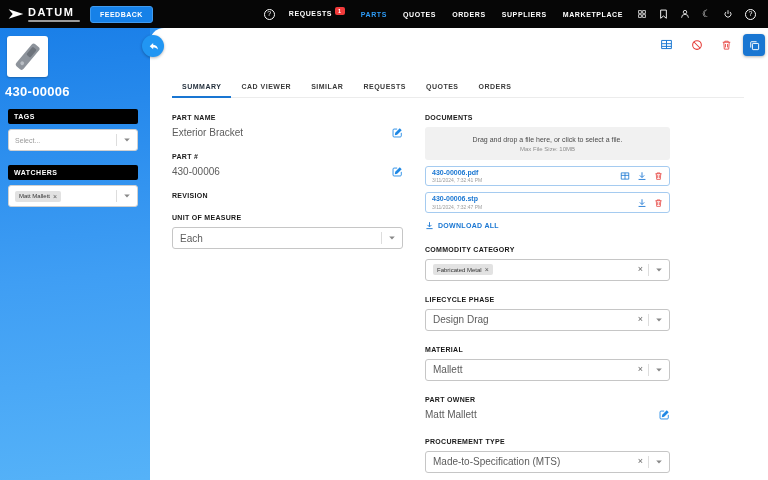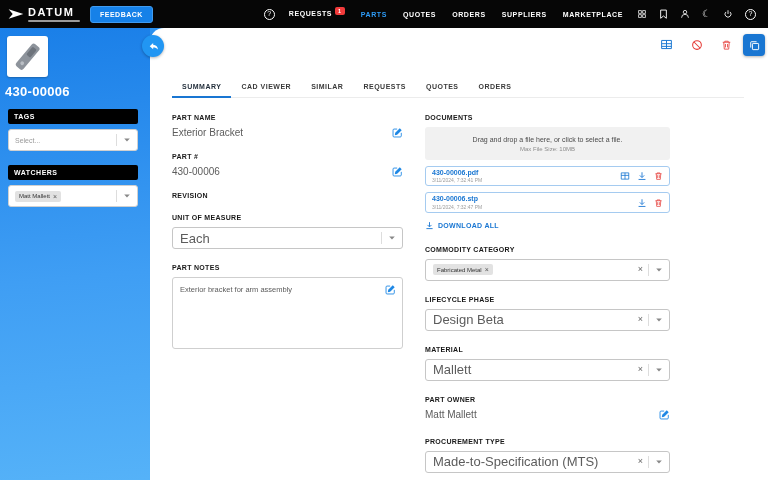--- a/index.html
+++ b/index.html
@@ -72,21 +72,21 @@
   .col-right { width:245px; }
 
   .f-label { font-size:7px; font-weight:bold; color:#181818; letter-spacing:.3px; margin-bottom:6px; }
   .field { margin-bottom:15px; }
   .value-row { display:flex; justify-content:space-between; align-items:center; }
   .f-value { font-size:10px; color:#5c5c5c; }
   .edit-btn { background:none; border:none; padding:0; cursor:pointer; display:flex; }
 
   .select { border:1px solid #c6c6c6; border-radius:3px; height:22px; display:flex; align-items:center;
             padding-left:7px; cursor:pointer; background:#fff; }
-  .select .sel-text { font-size:13px; color:#5c5c5c; }
+  .select .sel-text { font-size:10px; color:#5c5c5c; }
 
   .notes-box { position:relative; border:1px solid #cfcfcf; border-radius:3px; height:72px;
                padding:7px 18px 6px 7px; font-size:7.5px; color:#5c5c5c; }
   .notes-box .edit-btn { position:absolute; top:6px; right:6px; }
 
   .dropzone { background:#f1f1f1; border-radius:3px; text-align:center; padding:9px 6px 8px; cursor:pointer; }
   .dz-title { font-size:7px; color:#4a4a4a; }
   .dz-sub { font-size:6px; color:#8d8d8d; margin-top:3px; }
 
   .file-row { border:1px solid #a5cbf0; border-radius:3px; display:flex; align-items:center;
@@ -285,32 +285,20 @@
               <span class="sel-divider"></span>
               <span class="sel-chev">
                 <svg width="8" height="8" viewBox="0 0 10 10">
                     <path fill="#888" d="M1.5 3.2l3.5 3.6 3.5-3.6z"></path>
                   </svg>
               </span>
             </span>
           </div>
         </div>
 
-        <div class="field">
-          <div class="f-label">PART NOTES</div>
-          <div class="notes-box">
-            <span>Exterior bracket for arm assembly</span>
-            <button class="edit-btn">
-              <svg width="11" height="11" viewBox="0 0 16 16">
-                  <path fill="none" stroke="#1e88e5" stroke-width="1.3" d="M13.5 8.5V13a1.5 1.5 0 0 1-1.5 1.5H3A1.5 1.5 0 0 1 1.5 13V4.5A1.5 1.5 0 0 1 3 3h4.5"></path>
-                  <path fill="#1e88e5" d="M11.3 1.9l2.8 2.8-6.6 6.6-3.4.6.6-3.4z"></path>
-                </svg>
-            </button>
-          </div>
-        </div>
       </div>
 
       <div class="col-right">
         <div class="field" style="margin-bottom:12px;">
           <div class="f-label">DOCUMENTS</div>
           <div class="dropzone">
             <div class="dz-title">Drag and drop a file here, or click to select a file.</div>
             <div class="dz-sub">Max File Size: 10MB</div>
           </div>
 
@@ -380,21 +368,21 @@
                     <path fill="#888" d="M1.5 3.2l3.5 3.6 3.5-3.6z"></path>
                   </svg>
               </span>
             </span>
           </div>
         </div>
 
         <div class="field">
           <div class="f-label">LIFECYCLE PHASE</div>
           <div class="select">
-            <span class="sel-text">Design Beta</span>
+            <span class="sel-text">Design Drag</span>
             <span class="sel-controls">
               <span class="sel-x">×</span>
               <span class="sel-divider"></span>
               <span class="sel-chev">
                 <svg width="8" height="8" viewBox="0 0 10 10">
                     <path fill="#888" d="M1.5 3.2l3.5 3.6 3.5-3.6z"></path>
                   </svg>
               </span>
             </span>
           </div>

